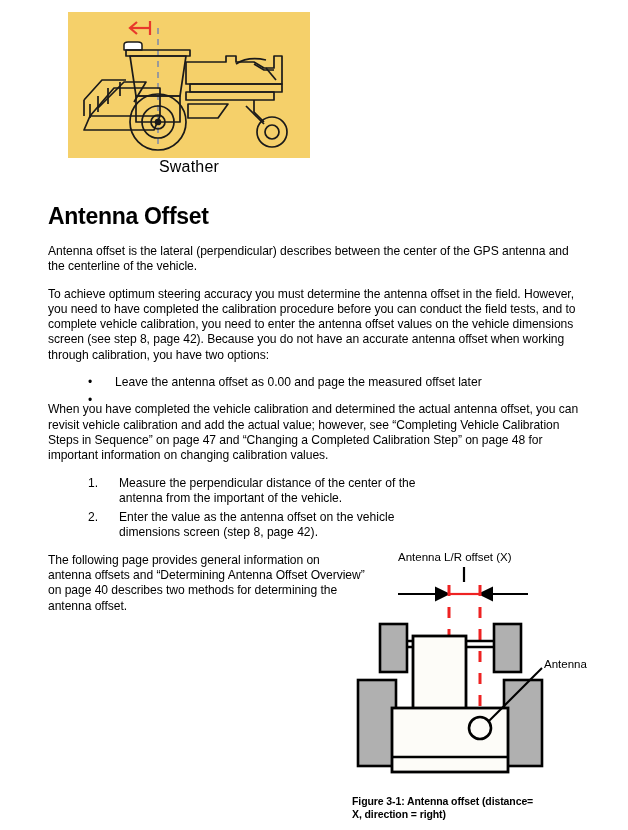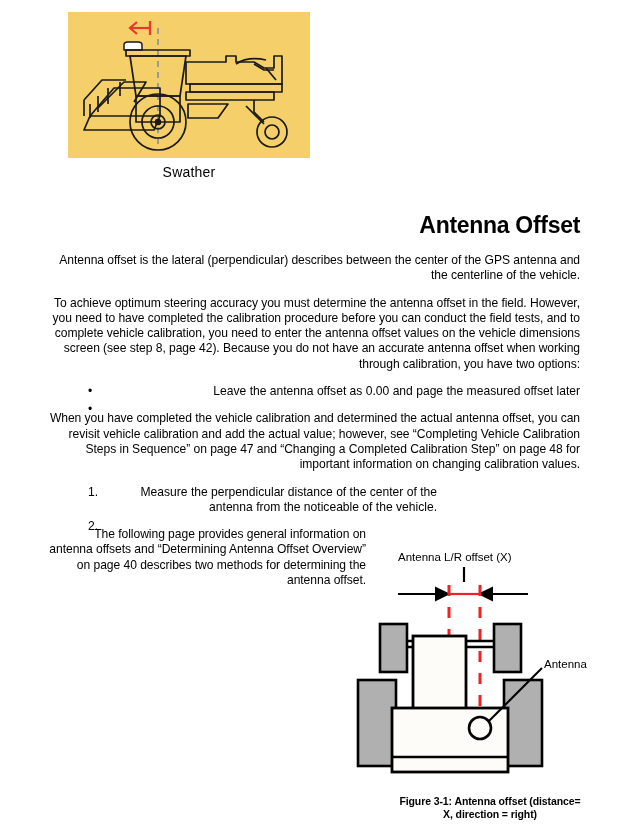--- a/index.html
+++ b/index.html
@@ -24,32 +24,31 @@
     width: 242px;
   }
   #swather-image-block {
     width: 242px;
     height: 146px;
     background: #F5D06A;
     position: relative;
   }
   #swather-caption {
     text-align: center;
-    font-size: 14px;
-    margin-top: 6px;
+    font-size: 16px;
+    margin-top: 0;
     letter-spacing: 0.2px;
   }
 
   
   #content {
     position: absolute;
     left: 48px;
-    top: 212px;
+    top: 203px;
     width: 532px;
-    text-align: right;
   }
   h1#page-title {
     font-size: 23px;
     font-weight: bold;
     margin: 0 0 14px 0;
     letter-spacing: -0.3px;
   }
   p.para {
     font-size: 12.1px;
     line-height: 15.3px;
@@ -99,21 +98,20 @@
     position: absolute;
     left: 352px;
     top: 550px;
     width: 276px;
   }
   #antenna-figure-caption {
     position: absolute;
     left: 0;
     top: 245px;
     width: 276px;
-    text-align: center;
     font-size: 10.5px;
     font-weight: bold;
     line-height: 13px;
     letter-spacing: -0.1px;
   }
   .fig-label {
     font-size: 11.5px;
   }
 </style>
 </head>
@@ -192,24 +190,25 @@
       <span class="bullet-dot">•</span>
     </li>
   </ul>
 
   <p class="para">When you have completed the vehicle calibration and determined the actual antenna offset, you can revisit vehicle calibration and add the actual value; however, see “Completing Vehicle Calibration Steps in Sequence” on page 47 and “Changing a Completed Calibration Step” on page 48 for important information on changing calibration values.</p>
 
 
   <ol class="steps">
     <li class="narrow">
       <span class="step-num">1.</span>
-      <span>Measure the perpendicular distance of the center of the antenna from the noticeable of the vehicle.</span>
+      <span>Measure the perpendicular distance of the center of the antenna from the important of the vehicle.</span>
     </li>
     <li class="narrow">
       <span class="step-num">2.</span>
+      <span>Enter the value as the antenna offset on the vehicle dimensions screen (step 8, page 42).</span>
     </li>
   </ol>
 
   <p class="para narrow">The following page provides general information on antenna offsets and “Determining Antenna Offset Overview” on page 40 describes two methods for determining the antenna offset.</p>
 
 </div>
 
 <div id="antenna-figure">
   <svg width="276" height="240" viewBox="0 0 276 240">
 

